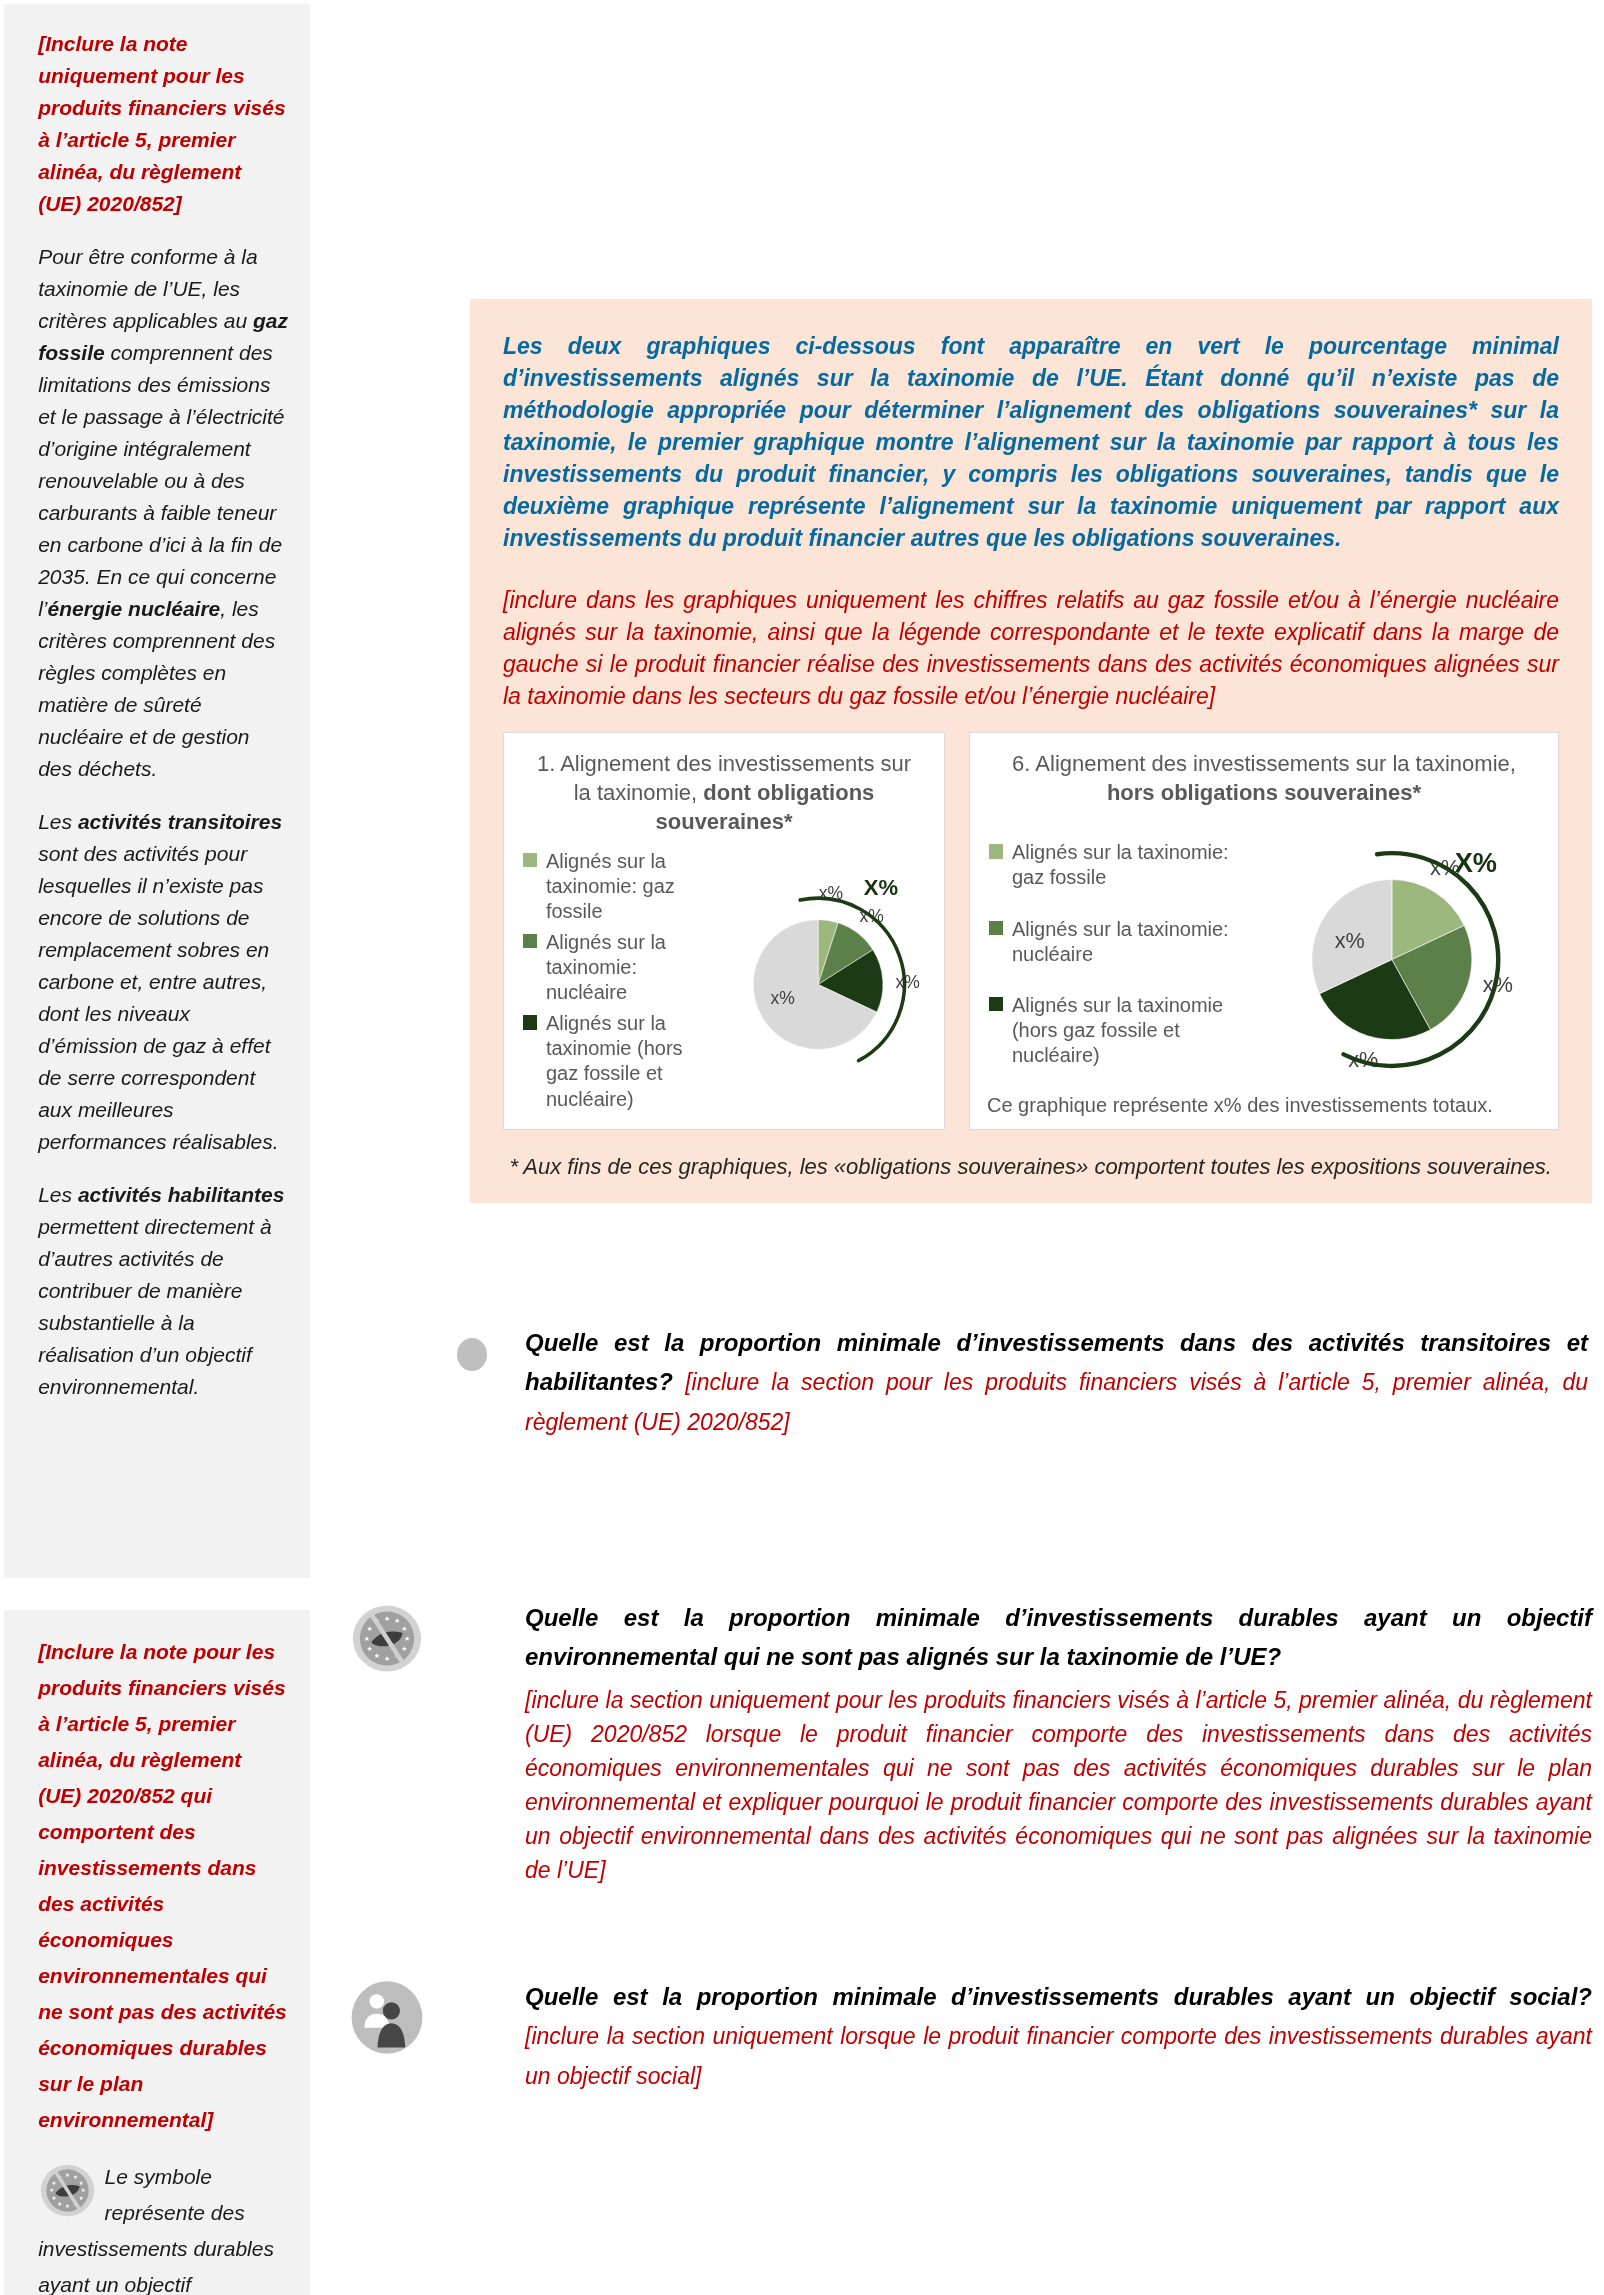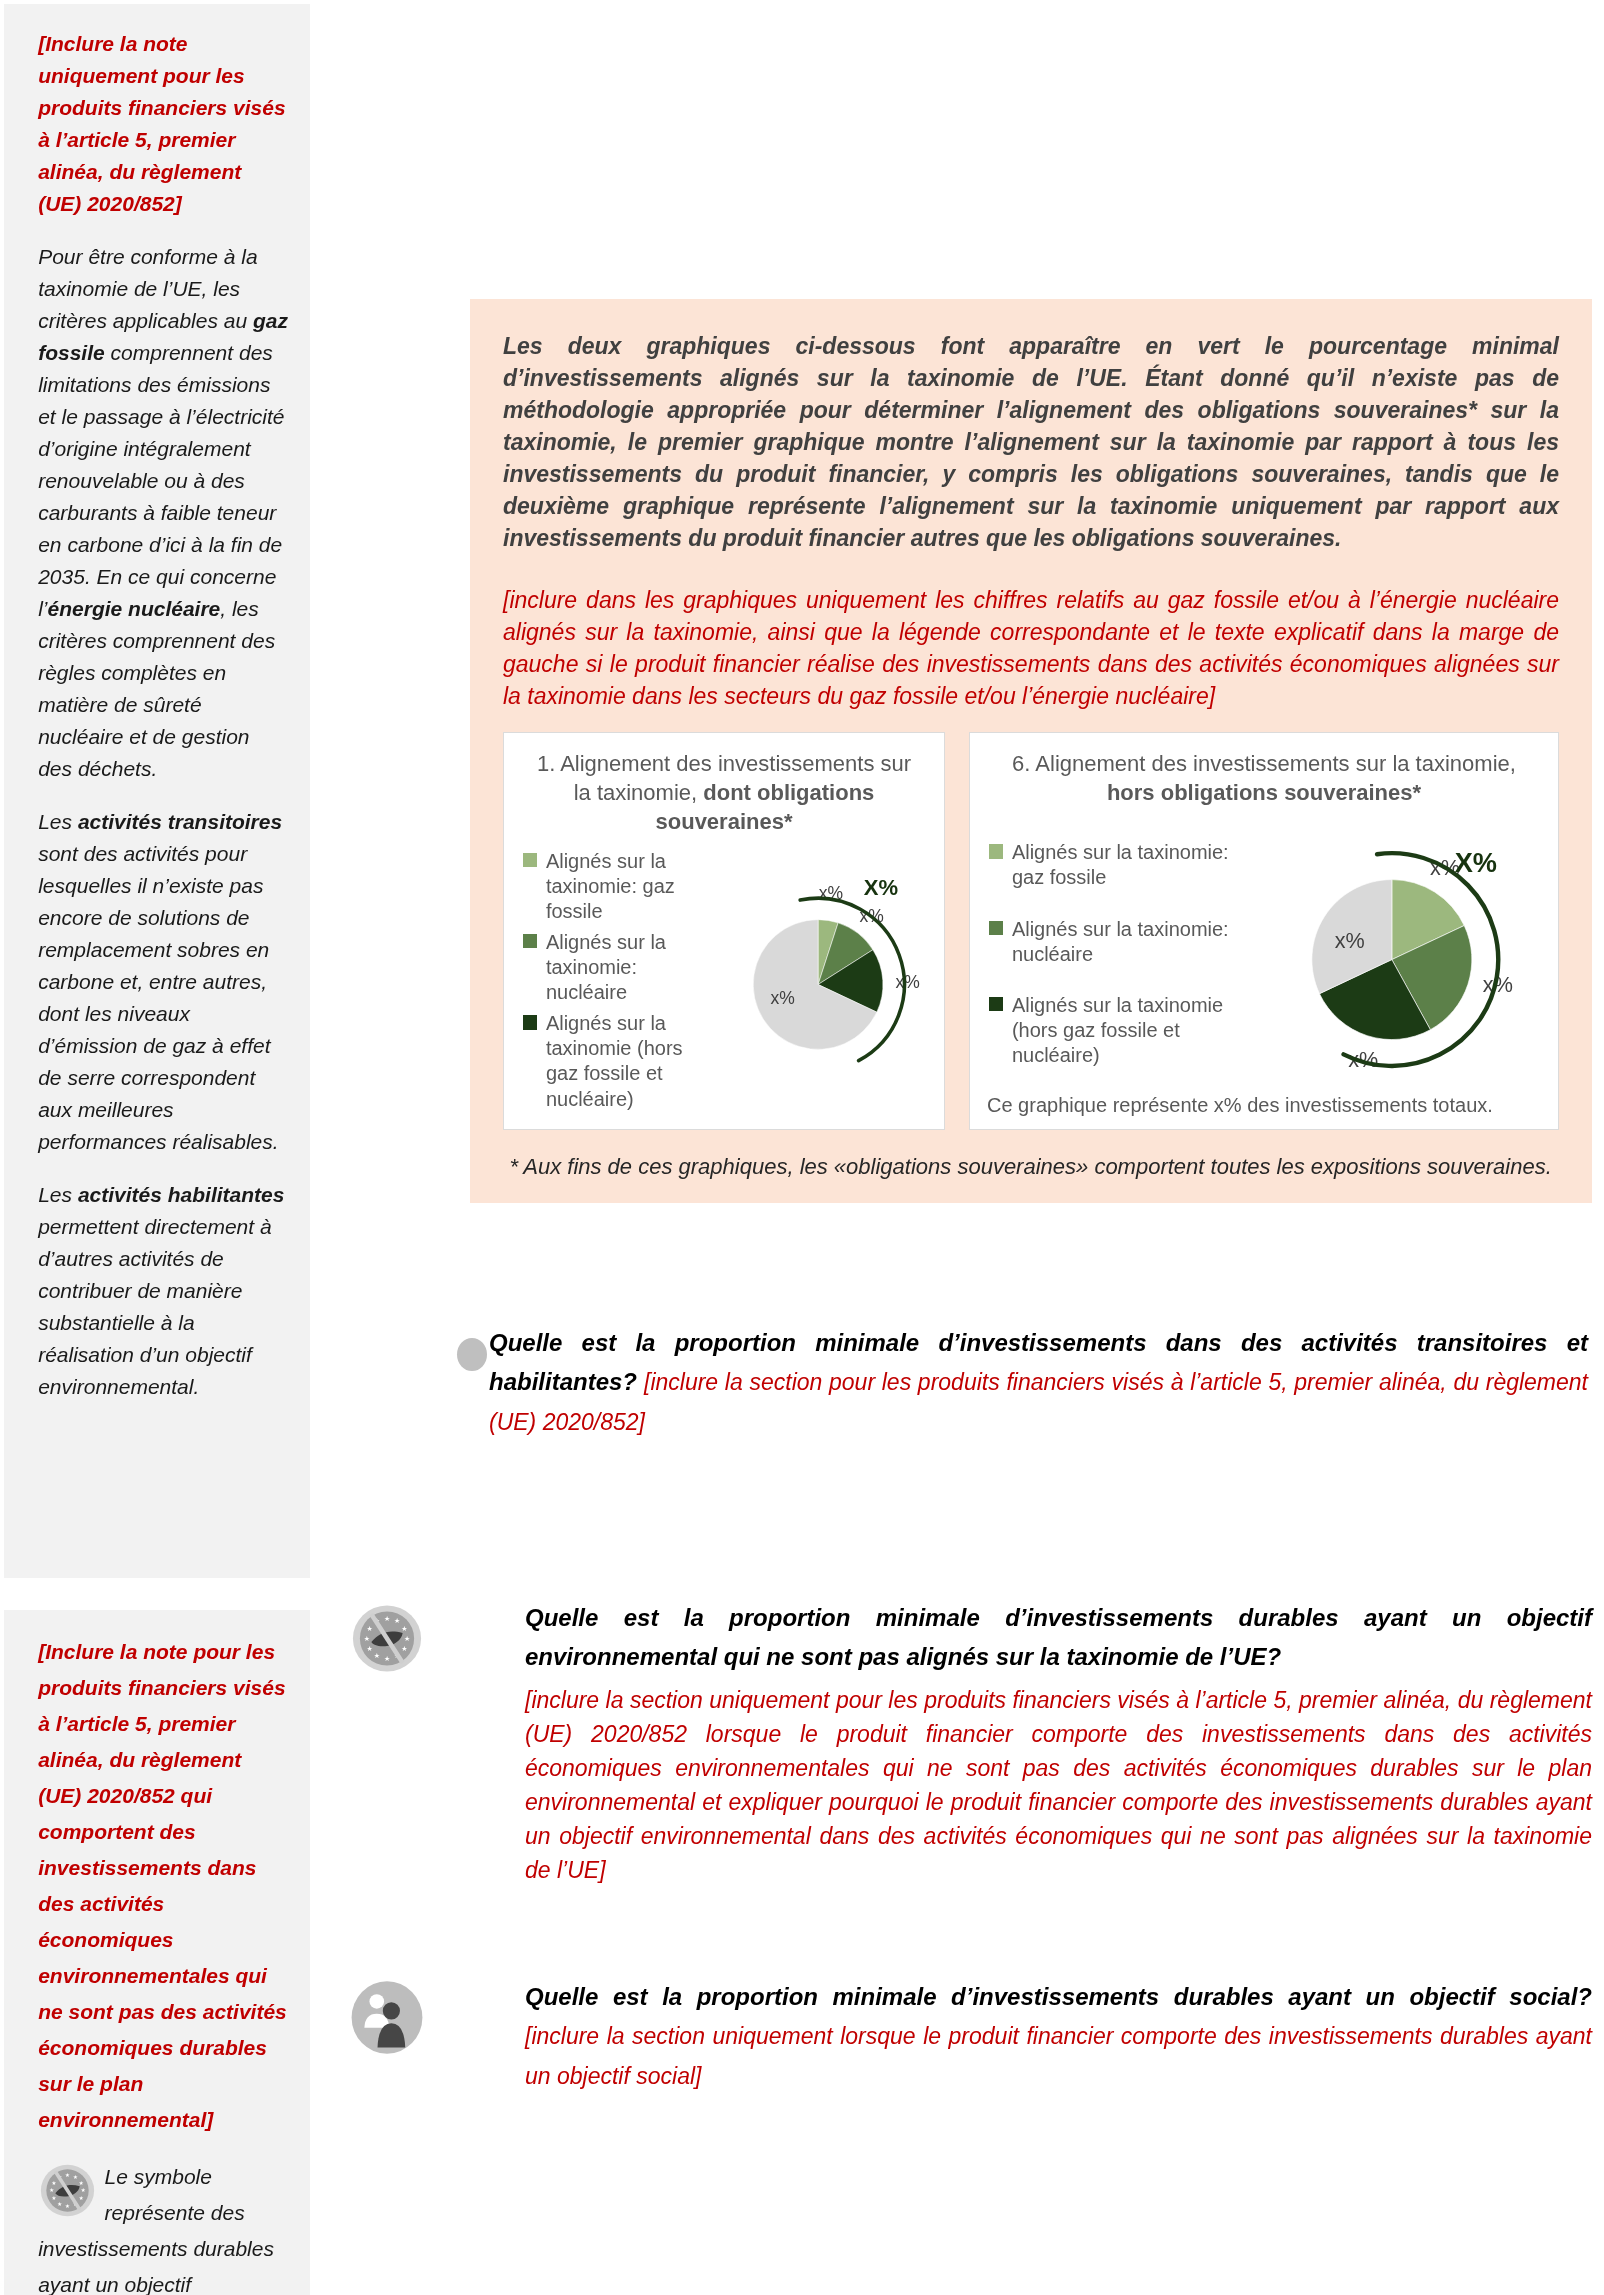--- a/index.html
+++ b/index.html
@@ -16,21 +16,21 @@
   .side-bracket{color:#C00000;font-style:italic;font-weight:bold;margin:0 0 3.2px 0;}
   .side-note p{margin:0;}
   .side-note p + p{margin-top:21px;font-style:italic;}
   .note2 .side-bracket{margin-bottom:10.6px;}
   .eu-icon-small{float:left;width:59px;height:57px;margin:3.2px 7.4px 2.1px 0;}
 
   
   .peach{position:absolute;left:470px;top:299px;width:1122px;box-sizing:border-box;
          background:#FCE4D6;padding:31px 33px 20px 33px;}
   .peach-intro{margin:0;font-weight:bold;font-style:italic;font-size:23px;line-height:32px;
-               text-align:justify;color:#404040;}
+               text-align:justify;color:#0369a1;}
   .peach-red{margin:30px 0 9px 0;font-style:italic;font-size:23px;line-height:32px;
              text-align:justify;color:#C00000;}
   .charts{display:flex;gap:24px;margin-top:20px;}
   .chart-panel{background:#fff;border:1.1px solid #DBDBDB;box-sizing:border-box;height:398px;
                padding:13.8px 17px 11.7px 17px;display:flex;flex-direction:column;}
   .panel-1{width:442px;}
   .panel-2{flex:1;}
   .chart-title{font-size:22px;line-height:1.32;color:#595959;text-align:center;margin:2.1px auto 0;max-width:94%;}
   .chart-body{display:flex;flex:1;margin-top:7.4px;min-height:0;}
   ul.legend{list-style:none;margin:0;padding:0 0 0 2.1px;width:47%;display:flex;flex-direction:column;
@@ -39,21 +39,21 @@
   .swatch{width:14.3px;height:14.3px;flex:none;margin-top:4.2px;}
   svg.pie{width:53%;height:100%;font-family:"Liberation Sans","DejaVu Sans",sans-serif;}
   .chart-note{font-size:20px;color:#595959;margin-top:0;}
   .peach-footnote{margin:21px 0 0 0;font-style:italic;font-size:22px;line-height:32px;color:#262626;
                   padding-left:25.4px;text-indent:-19px;}
 
   
   .question{position:absolute;}
   .q1{left:457px;top:1323px;width:1131px;}
   .q1 .bullet{position:absolute;left:0;top:15px;width:30px;height:33px;border-radius:50%;background:#BFBFBF;}
-  .q1 .qtext{margin-left:32px;font-style:italic;}
+  .q1 .qtext{margin-left:68px;font-style:italic;}
   .q2{left:350px;top:1598px;width:1242px;}
   .q3{left:350px;top:1977px;width:1242px;}
   .q-icon{position:absolute;left:0;top:4.2px;width:74px;height:73px;}
   .q2 .qtext,.q3 .qtext{margin-left:175px;}
   .qmain{margin:0;font-weight:bold;font-style:italic;font-size:24px;line-height:39px;
          text-align:justify;color:#000;}
   .question .r{font-weight:normal;font-size:23px;}
   .red-block{margin:7.4px 0 0 0;font-style:italic;font-size:23px;line-height:34px;
              text-align:justify;color:#C00000;}
 </style>

